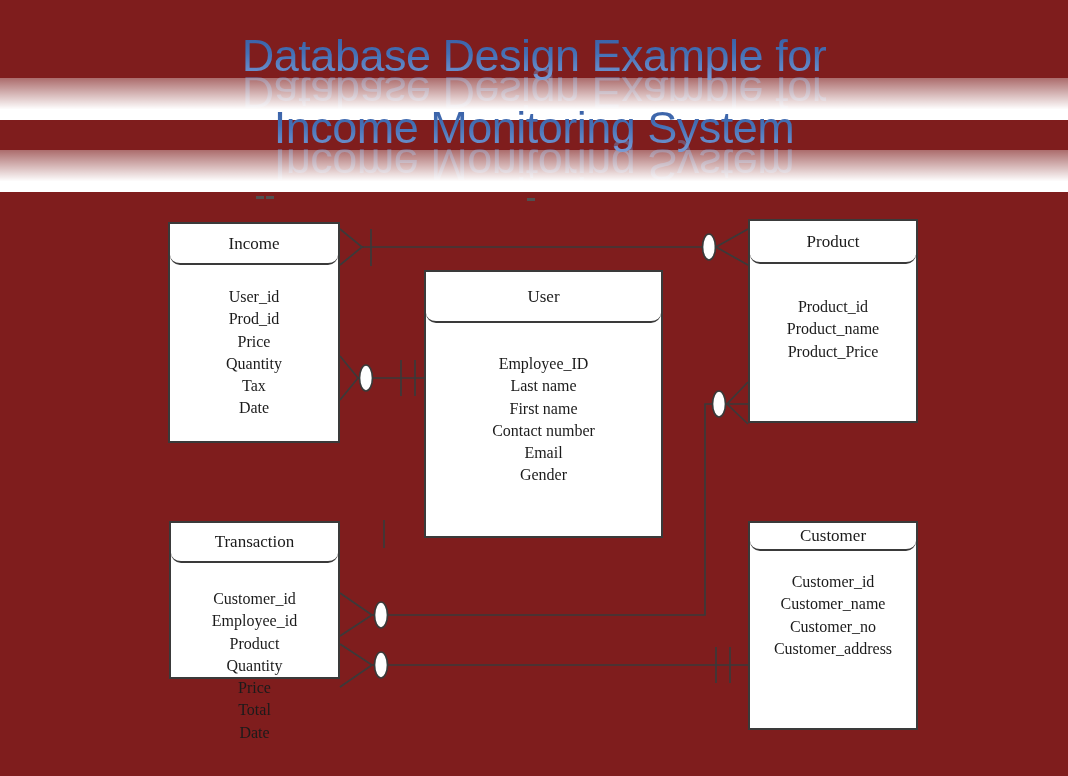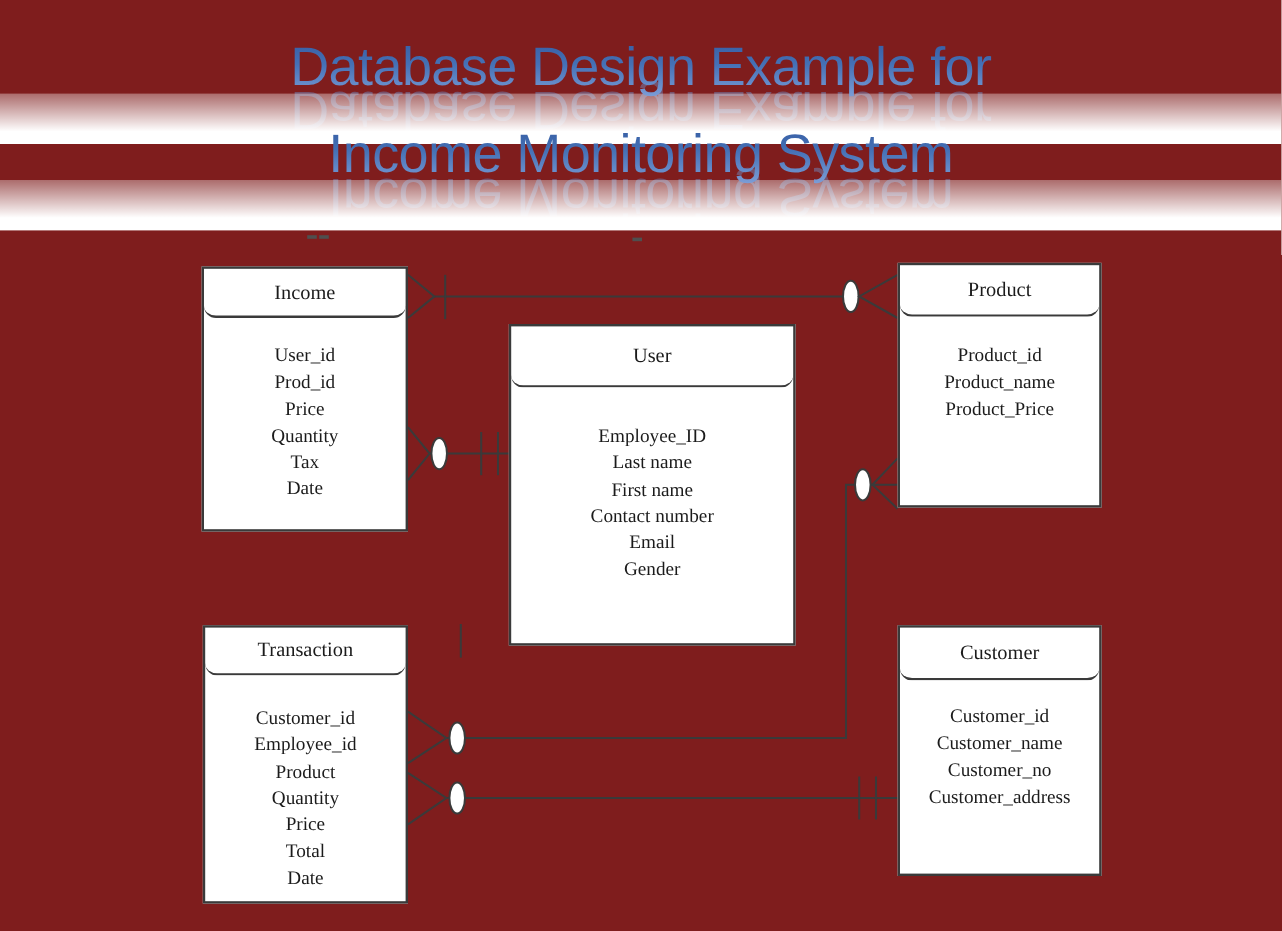--- a/index.html
+++ b/index.html
@@ -54,28 +54,28 @@
   #e-income      { left:168px; top:222px; width:172px; height:221px; }
   #e-income .ehead { height:41px; }
   #e-income .efields { padding-top:21px; }
 
   #e-user        { left:424px; top:270px; width:239px; height:268px; }
   #e-user .ehead { height:51px; }
   #e-user .efields { padding-top:30px; }
 
   #e-product     { left:748px; top:219px; width:170px; height:204px; }
   #e-product .ehead { height:43px; }
-  #e-product .efields { padding-top:22px;font-family:Liberation Serif, serif; }
-
-  #e-transaction { left:169px; top:521px; width:171px; height:232px; }
+  #e-product .efields { padding-top:32px;font-family:Liberation Serif, serif; }
+
+  #e-transaction { left:169px; top:521px; width:171px; height:158px; }
   #e-transaction .ehead { height:40px; }
   #e-transaction .efields { padding-top:25px; }
 
   #e-customer    { left:748px; top:521px; width:170px; height:209px; }
-  #e-customer .ehead { height:44px; }
+  #e-customer .ehead { height:28px; }
   #e-customer .efields { padding-top:20px; }
 
   
   svg.links { position:absolute; left:0; top:0; z-index:2; }
   svg.links path, svg.links line { stroke:var(--line,#3a3a3a); stroke-width:1.7; fill:none; }
   svg.links ellipse { stroke:var(--line,#3a3a3a); stroke-width:1.7; fill:#ffffff; }
 
   
   .dash { position:absolute; width:8px; height:3px; background:#4f4f4f; z-index:4; }
   #dash1 { left:256px; top:196px; }

